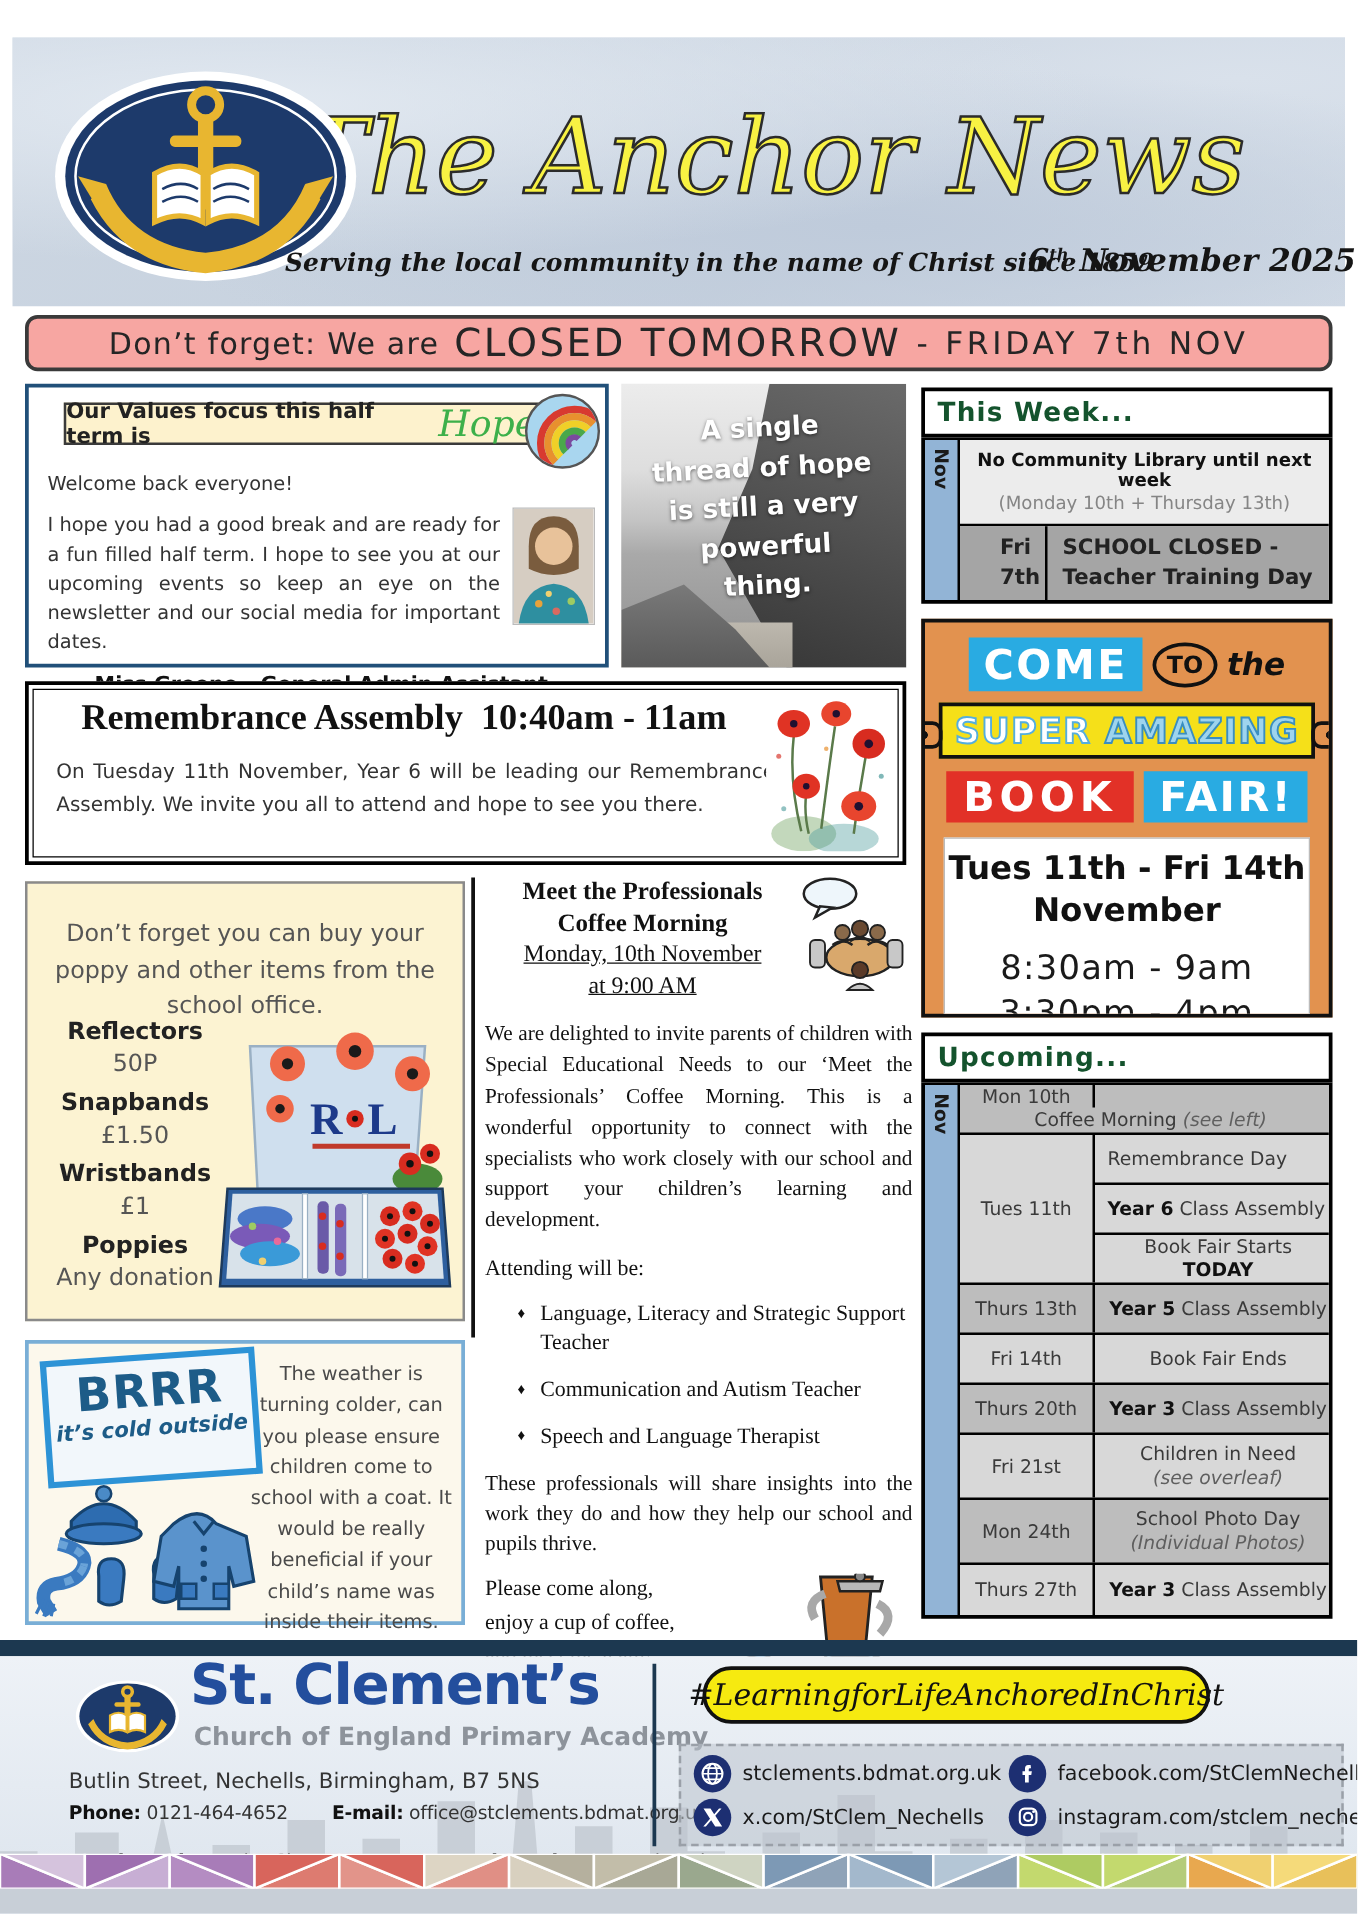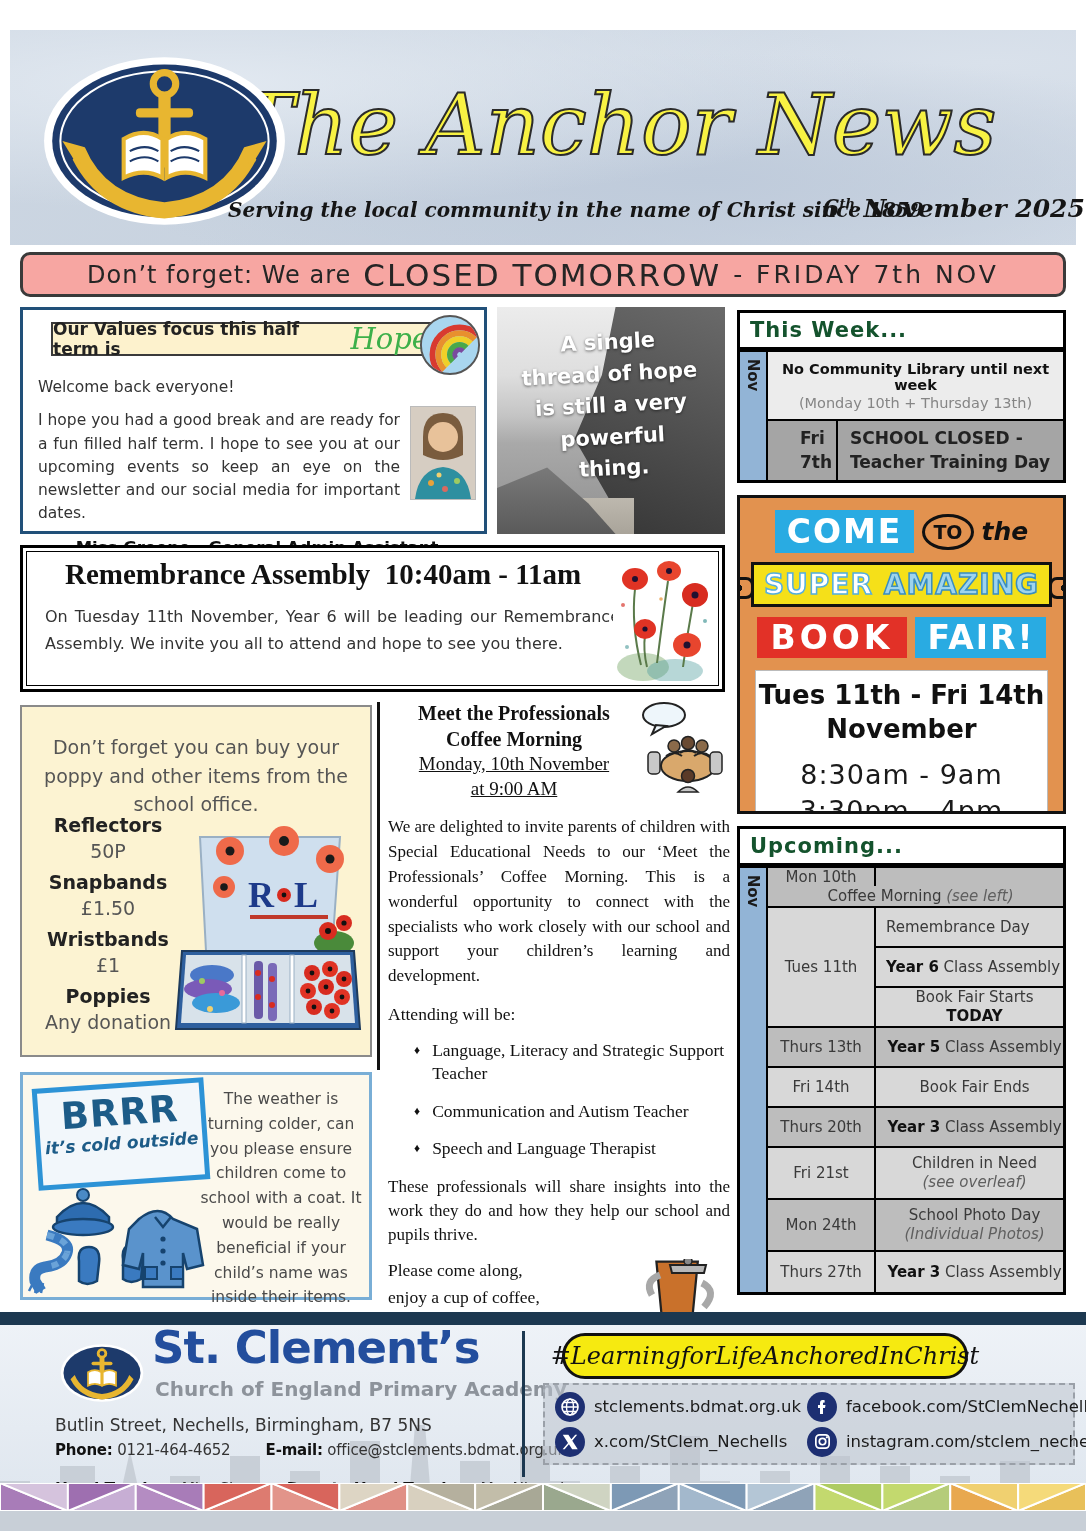--- a/index.html
+++ b/index.html
@@ -174,21 +174,21 @@
   .f-sub{position:absolute;left:155px;top:52px;font-size:20px;font-weight:bold;color:#8d939b;}
   .f-address{position:absolute;left:55px;top:90px;font-size:17px;color:#333;}
   .f-contact{position:absolute;left:55px;top:116px;font-size:15px;color:#333;letter-spacing:-0.2px;}
   .f-contact .lbl,.f-heads .lbl{font-weight:bold;color:#111;}
   .f-contact .gap{display:inline-block;width:26px;}
   .f-heads{position:absolute;left:55px;top:155px;font-size:15.5px;color:#333;letter-spacing:-0.2px;}
   .f-divider{position:absolute;left:522px;top:6px;width:3px;height:146px;background:#1c3850;}
   .hash-pill{position:absolute;left:562px;top:8px;width:406px;height:46px;background:#f6ea10;border:3px solid #111;
     border-radius:28px;display:flex;align-items:center;justify-content:center;box-sizing:border-box;
     font-family:"DejaVu Serif",serif;font-style:italic;font-size:24px;color:#111;}
-  .social{position:absolute;left:543px;top:58px;width:532px;height:82px;border:2px dashed #9aa0a8;
+  .social{position:absolute;left:543px;top:70px;width:532px;height:82px;border:2px dashed #9aa0a8;
     background:rgba(190,197,205,.55);box-sizing:border-box;display:grid;
     grid-template-columns:252px 1fr;align-items:center;padding:4px 10px;}
   .s-item{display:flex;align-items:center;gap:9px;font-size:16.5px;color:#1a1a1a;}
   .s-icon{width:30px;height:30px;border-radius:50%;background:#1d2f72;display:flex;align-items:center;
     justify-content:center;flex:none;}
   .mosaic{left:0;top:1483px;width:1086px;height:28px;}
 </style>
 </head>
 <body>
 

